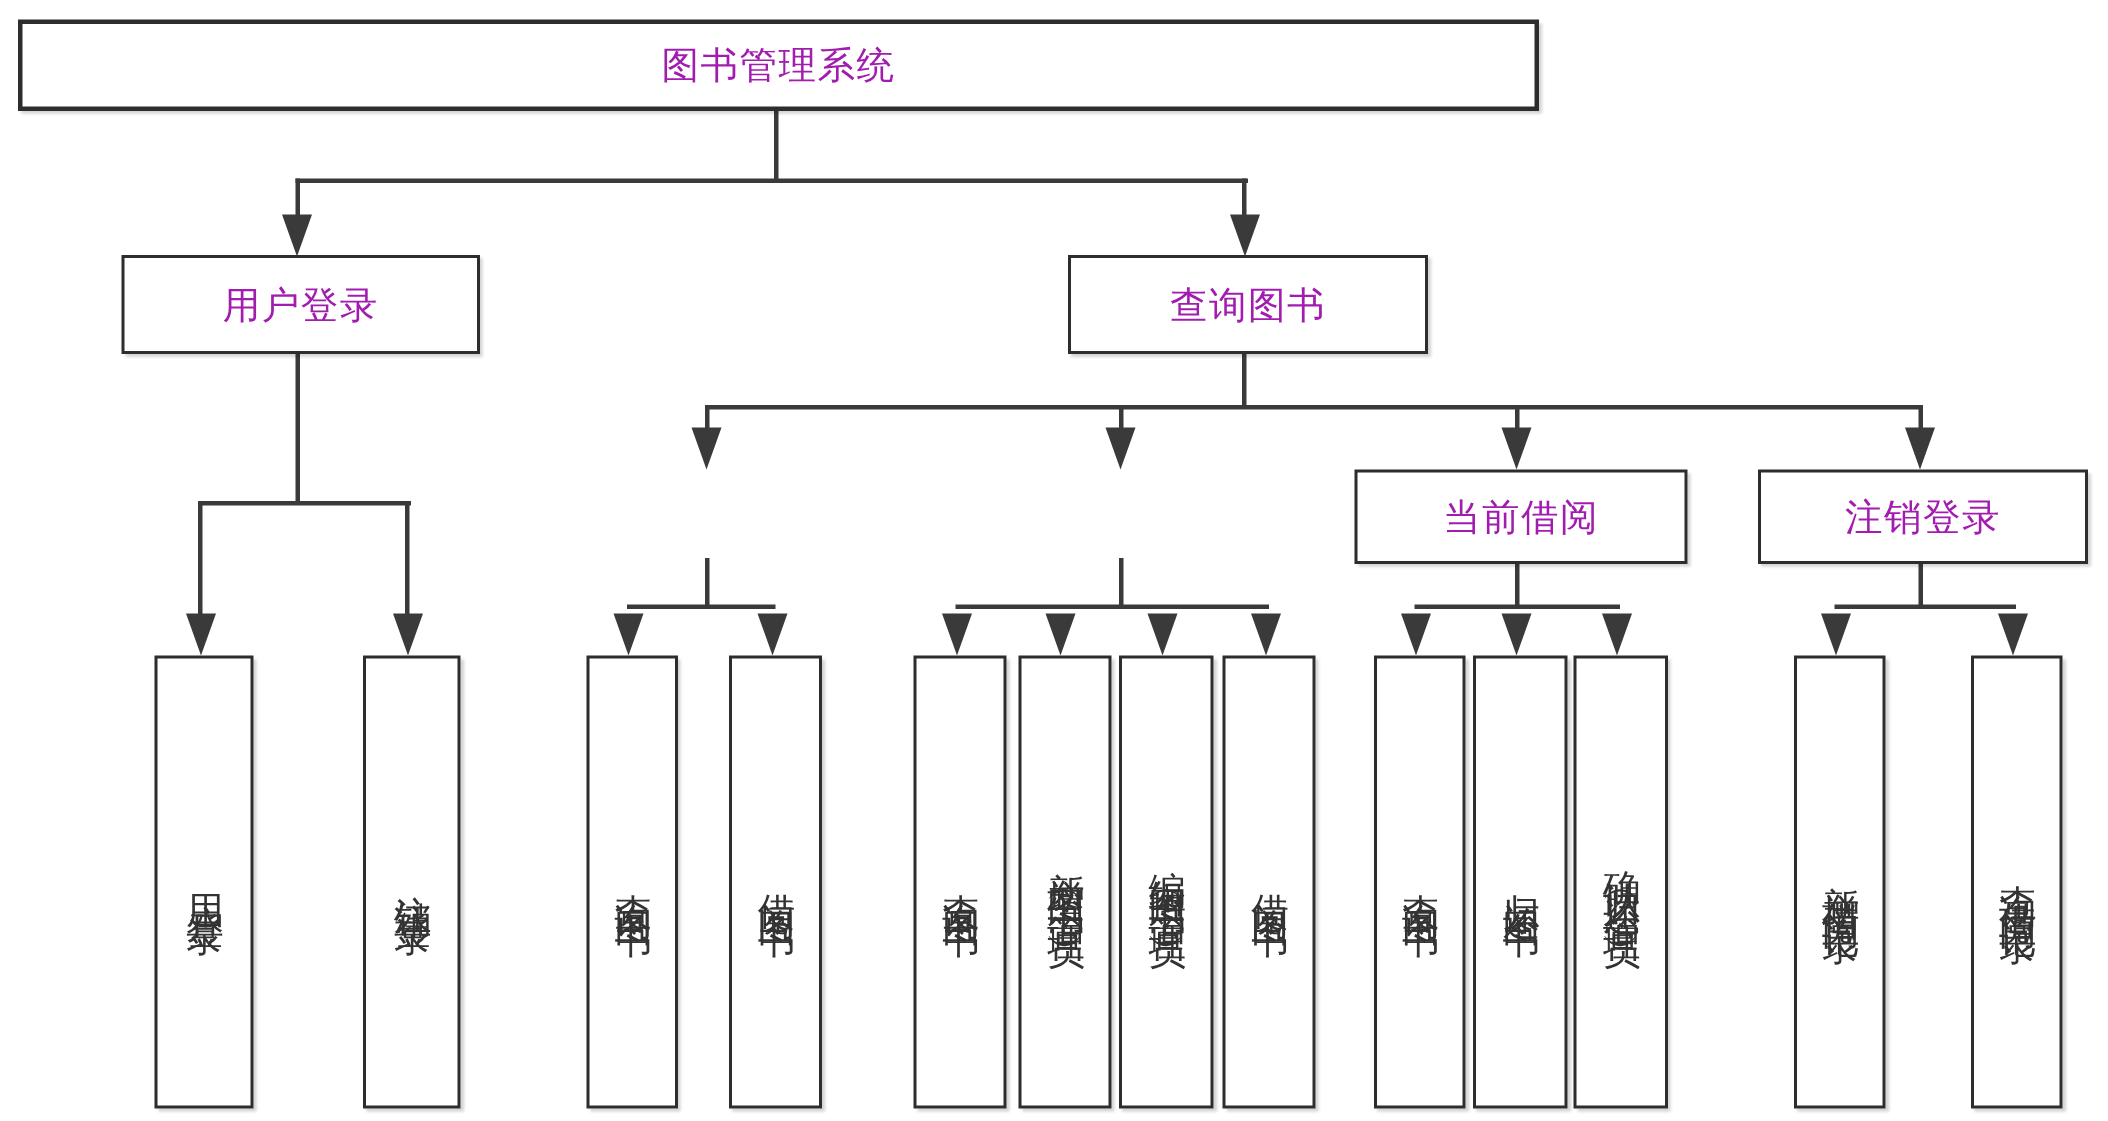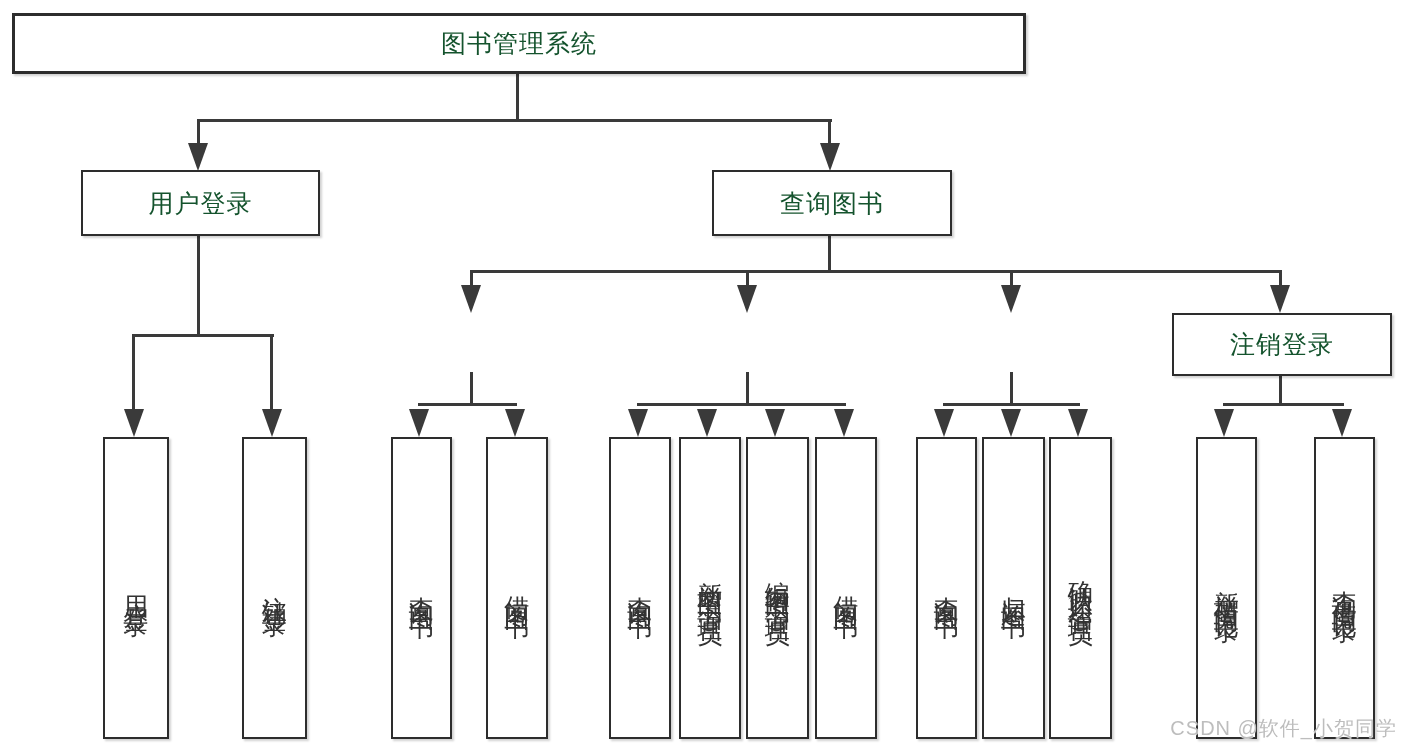--- a/index.html
+++ b/index.html
@@ -10,21 +10,21 @@
   
   .ln { position:absolute; background:#3a3a3a; }
   
   .ar { position:absolute; width:0; height:0;
         border-left:10px solid transparent; border-right:10px solid transparent;
         border-top:28px solid #3a3a3a; }
   
   .hbox { position:absolute; background:#ffffff; border:2px solid #2d2d2d;
           box-shadow:2px 2px 2px rgba(0,0,0,0.18);
           display:flex; align-items:center; justify-content:center;
-          font-size:25px; letter-spacing:1px; color:#14532d; }
+          font-size:25px; letter-spacing:1px; color:#a21caf; }
   .root { border-width:3px; }
   
   .vbox { position:absolute; top:437px; height:298px; background:#ffffff;
           border:2px solid #2d2d2d; box-shadow:2px 2px 2px rgba(0,0,0,0.18);
           display:flex; align-items:center; justify-content:center; }
   .vtext { writing-mode:vertical-rl; text-orientation:mixed;
            font-size:25px; letter-spacing:6px; line-height:1.05;
            white-space:nowrap; color:#333333; }
   .watermark { position:absolute; right:8px; bottom:5px; z-index:9;
                font-size:20px; letter-spacing:1px; color:#bdbdbd;
@@ -87,20 +87,23 @@
     <span>图书管理系统</span>
   </div>
 
   <div class="hbox" style="left:81px;top:170px;width:235px;height:62px">
     <span>用户登录</span>
   </div>
   <div class="hbox" style="left:712px;top:170px;width:236px;height:62px">
     <span>查询图书</span>
   </div>
 
+  <div class="hbox" style="left:903px;top:313px;width:218px;height:59px">
+    <span>当前借阅</span>
+  </div>
   <div class="hbox" style="left:1172px;top:313px;width:216px;height:59px">
     <span>注销登录</span>
   </div>
 
   <div class="vbox" style="left:103px;width:62px">
     <span class="vtext">用户登录</span>
   </div>
   <div class="vbox" style="left:242px;width:61px">
     <span class="vtext">注销登录</span>
   </div>
@@ -135,15 +138,14 @@
     <span class="vtext">确认归还（管理员）</span>
   </div>
 
   <div class="vbox" style="left:1196px;width:57px">
     <span class="vtext">新增借阅记录</span>
   </div>
   <div class="vbox" style="left:1314px;width:57px">
     <span class="vtext">查询借阅记录</span>
   </div>
 
-  <div class="watermark">CSDN @软件_小贺同学</div>
 
 </div>
 
 </body></html>

